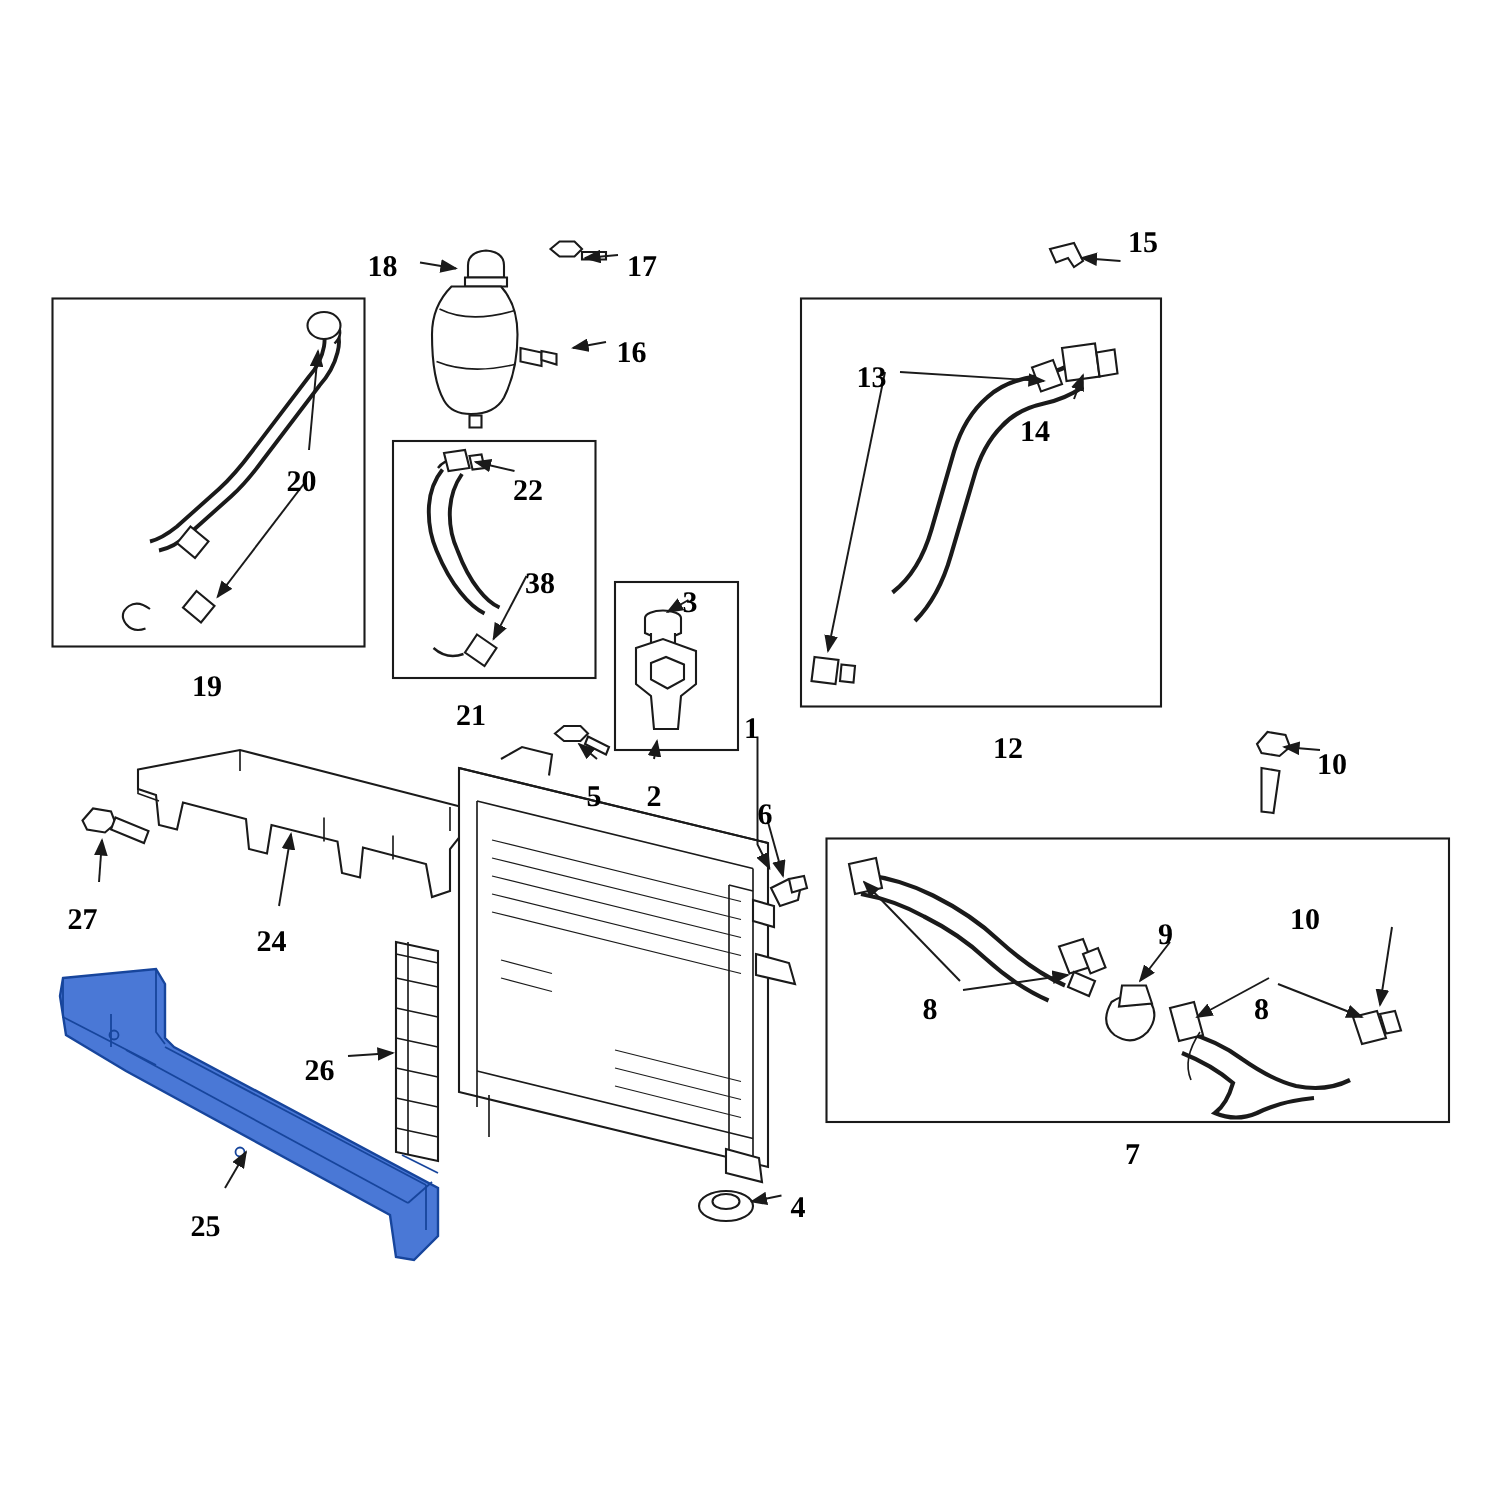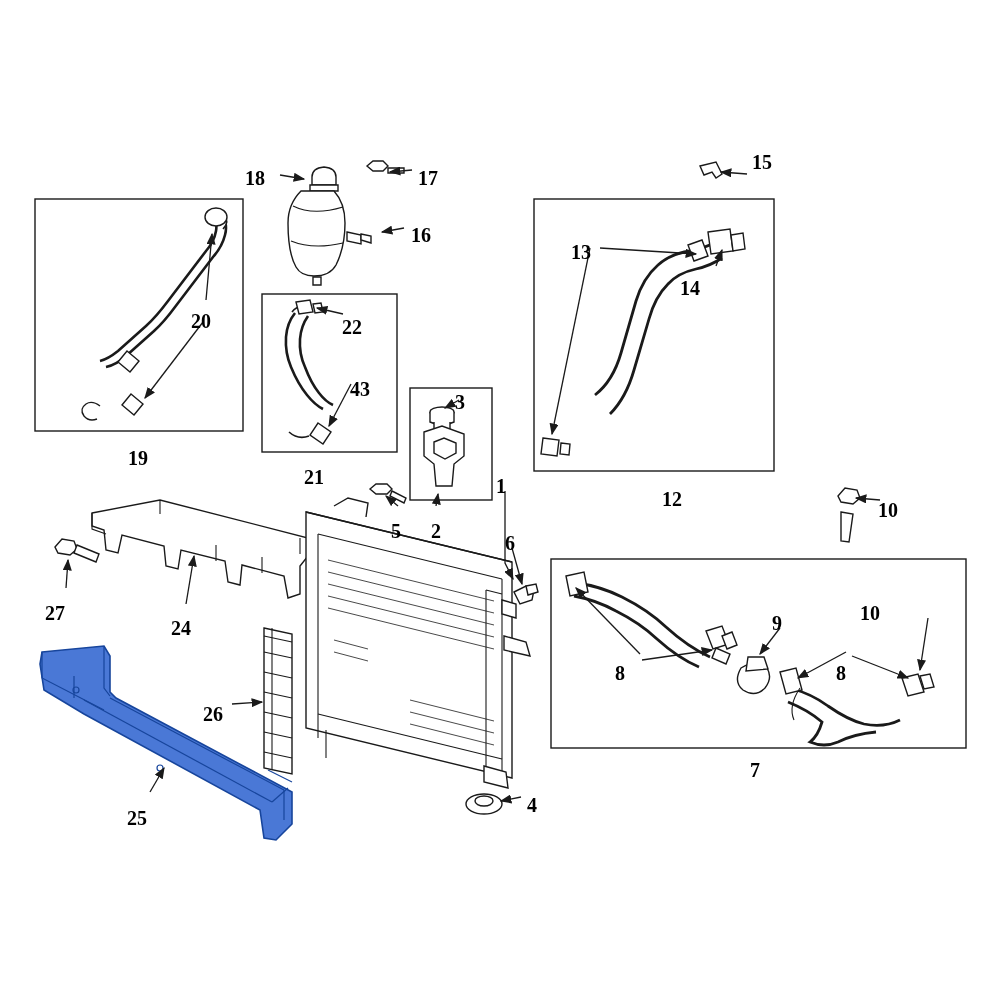--- a/index.html
+++ b/index.html
@@ -270,19 +270,19 @@
   <div class="callout" style="left:547px; top:242px;margin-left:24px;">13</div>
   <div class="callout" style="left:680px; top:278px;">14</div>
   <div class="callout" style="left:752px; top:152px;">15</div>
   <div class="callout" style="left:411px; top:225px;">16</div>
   <div class="callout" style="left:418px; top:168px;">17</div>
   <div class="callout" style="left:245px; top:168px;">18</div>
   <div class="callout" style="left:128px; top:448px;text-align:center;">19</div>
   <div class="callout" style="left:191px; top:311px;">20</div>
   <div class="callout" style="left:304px; top:467px;">21</div>
   <div class="callout" style="left:342px; top:317px;">22</div>
-  <div class="callout" style="left:350px; top:379px;">43</div>
+  <div class="callout" style="left:350px; top:379px;">38</div>
   <div class="callout" style="left:171px; top:618px;">24</div>
   <div class="callout" style="left:127px; top:808px;">25</div>
   <div class="callout" style="left:203px; top:704px;">26</div>
   <div class="callout" style="left:45px;  top:603px;">27</div>
 
 </div>
 
 </body></html>

